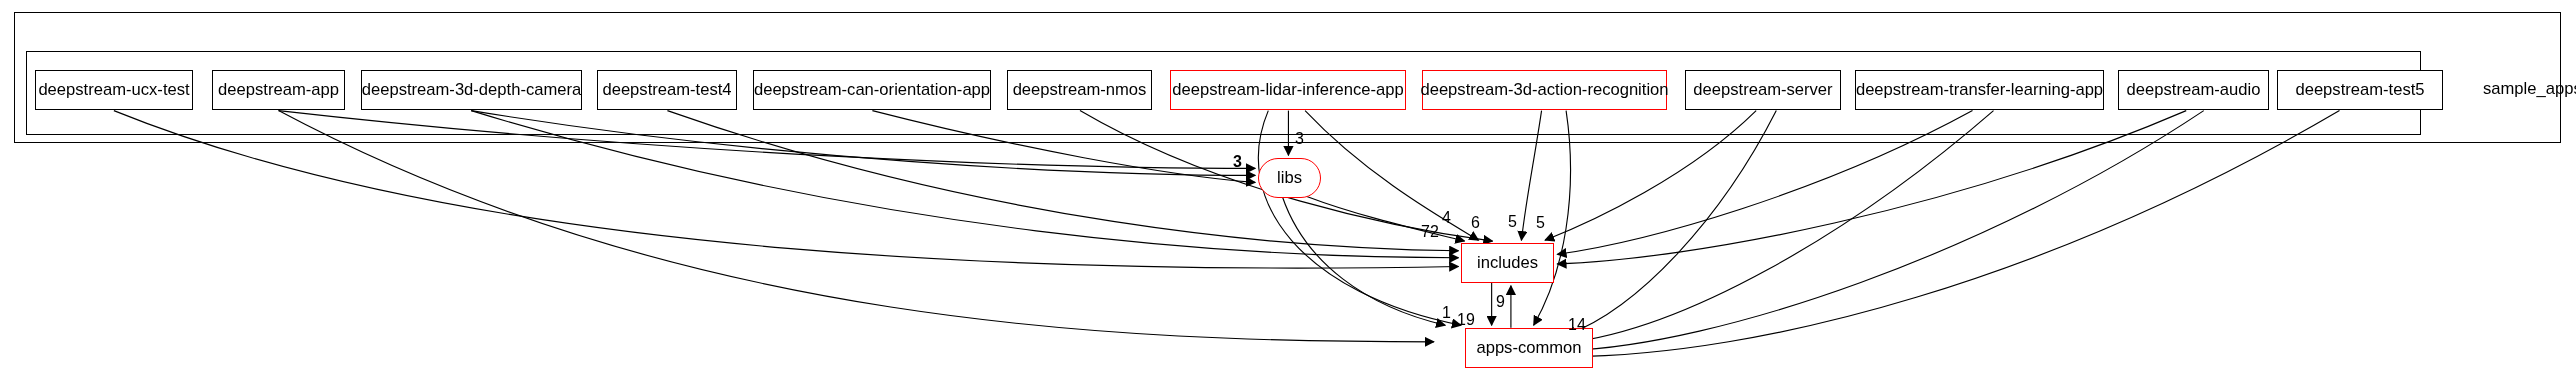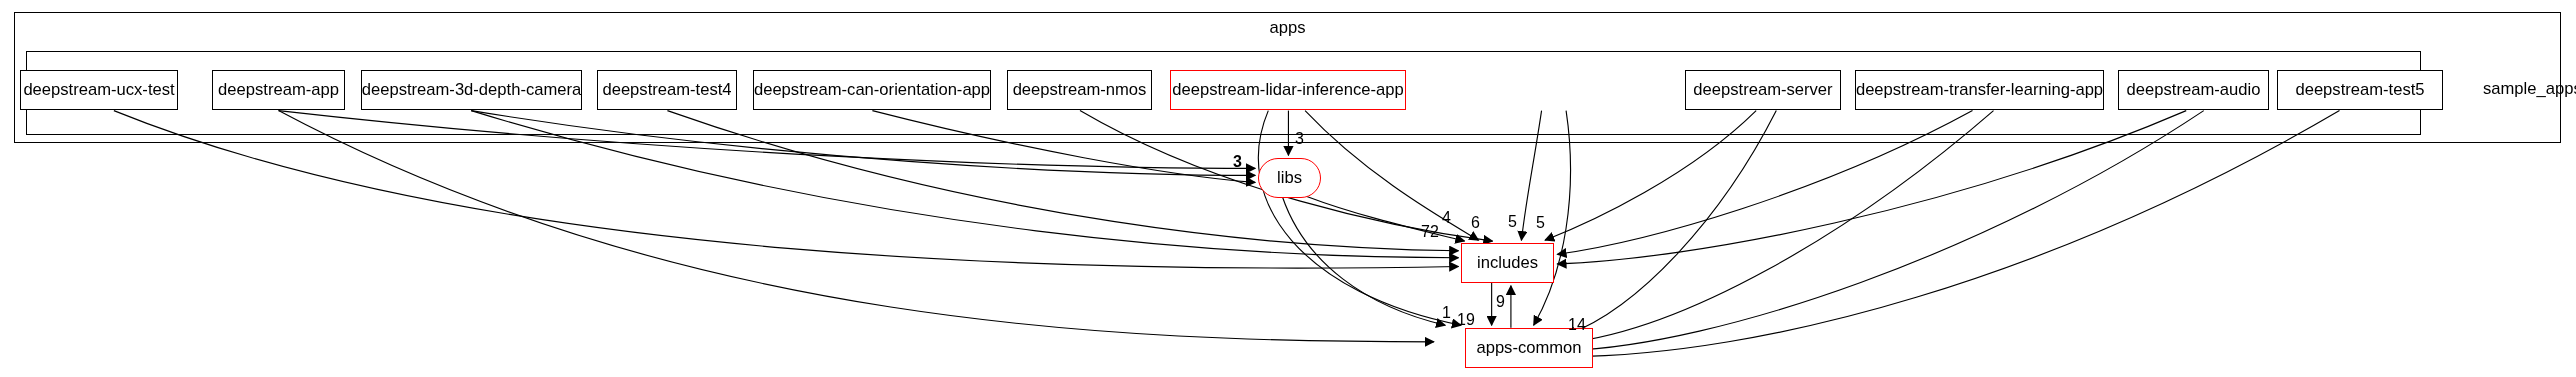--- a/index.html
+++ b/index.html
@@ -62,21 +62,20 @@
     z-index: 3;
   }
   .elabel.b { font-weight: bold; }
 </style>
 </head>
 <body>
 
 <div class="canvas">
 
   <div class="cluster outer"></div>
-  <div class="cluster-label outer-label">apps</div>
   <div class="cluster inner"></div>
   <div class="cluster-label inner-label">sample_apps</div>
 
   <svg class="edges" viewBox="0 0 2941 431">
     <defs>
       <marker id="arrow" viewBox="0 0 10 10" refX="9" refY="5" markerWidth="9" markerHeight="9" orient="auto">
         <path d="M0,0 L10,5 L0,10 z"></path>
       </marker>
     </defs>
     <path d="M318,126 C760,176 1180,192 1433,192" marker-end="url(#arrow)"></path>
@@ -98,27 +97,28 @@
     <path d="M1448,126 C1404,230 1490,336 1668,371" marker-end="url(#arrow)"></path>
     <path d="M1788,126 C1802,220 1786,310 1751,371" marker-end="url(#arrow)"></path>
     <path d="M2028,126 C1965,250 1870,352 1789,382" marker-end="url(#arrow)"></path>
     <path d="M2276,126 C2110,270 1920,376 1789,391" marker-end="url(#arrow)"></path>
     <path d="M2516,126 C2270,290 1960,394 1789,400" marker-end="url(#arrow)"></path>
     <path d="M2671,126 C2340,320 2010,406 1789,407" marker-end="url(#arrow)"></path>
     <path d="M1703,322 L1703,371" marker-end="url(#arrow)"></path>
     <path d="M1725,374 L1725,326" marker-end="url(#arrow)"></path>
   </svg>
 
-  <div class="node" style="left:20px;width:158px">deepstream-ucx-test</div>
+  <div class="node" style="left:35px;width:158px">deepstream-ucx-test</div>
   <div class="node" style="left:212px;width:133px">deepstream-app</div>
   <div class="node" style="left:361px;width:221px">deepstream-3d-depth-camera</div>
   <div class="node" style="left:597px;width:140px">deepstream-test4</div>
   <div class="node" style="left:753px;width:238px">deepstream-can-orientation-app</div>
   <div class="node" style="left:1007px;width:145px">deepstream-nmos</div>
   <div class="node red" style="left:1170px;width:236px">deepstream-lidar-inference-app</div>
+  <div class="node red" style="left:1422px;width:245px">deepstream-3d-action-recognition</div>
   <div class="node" style="left:1685px;width:156px">deepstream-server</div>
   <div class="node" style="left:1855px;width:249px">deepstream-transfer-learning-app</div>
   <div class="node" style="left:2118px;width:151px">deepstream-audio</div>
   <div class="node" style="left:2277px;width:166px">deepstream-test5</div>
 
   <div class="node red" id="n-libs">libs</div>
   <div class="node red" id="n-includes">includes</div>
   <div class="node red" id="n-apps-common">apps-common</div>
 
   <div class="elabel b" style="left:1233px;top:154px">3</div>

